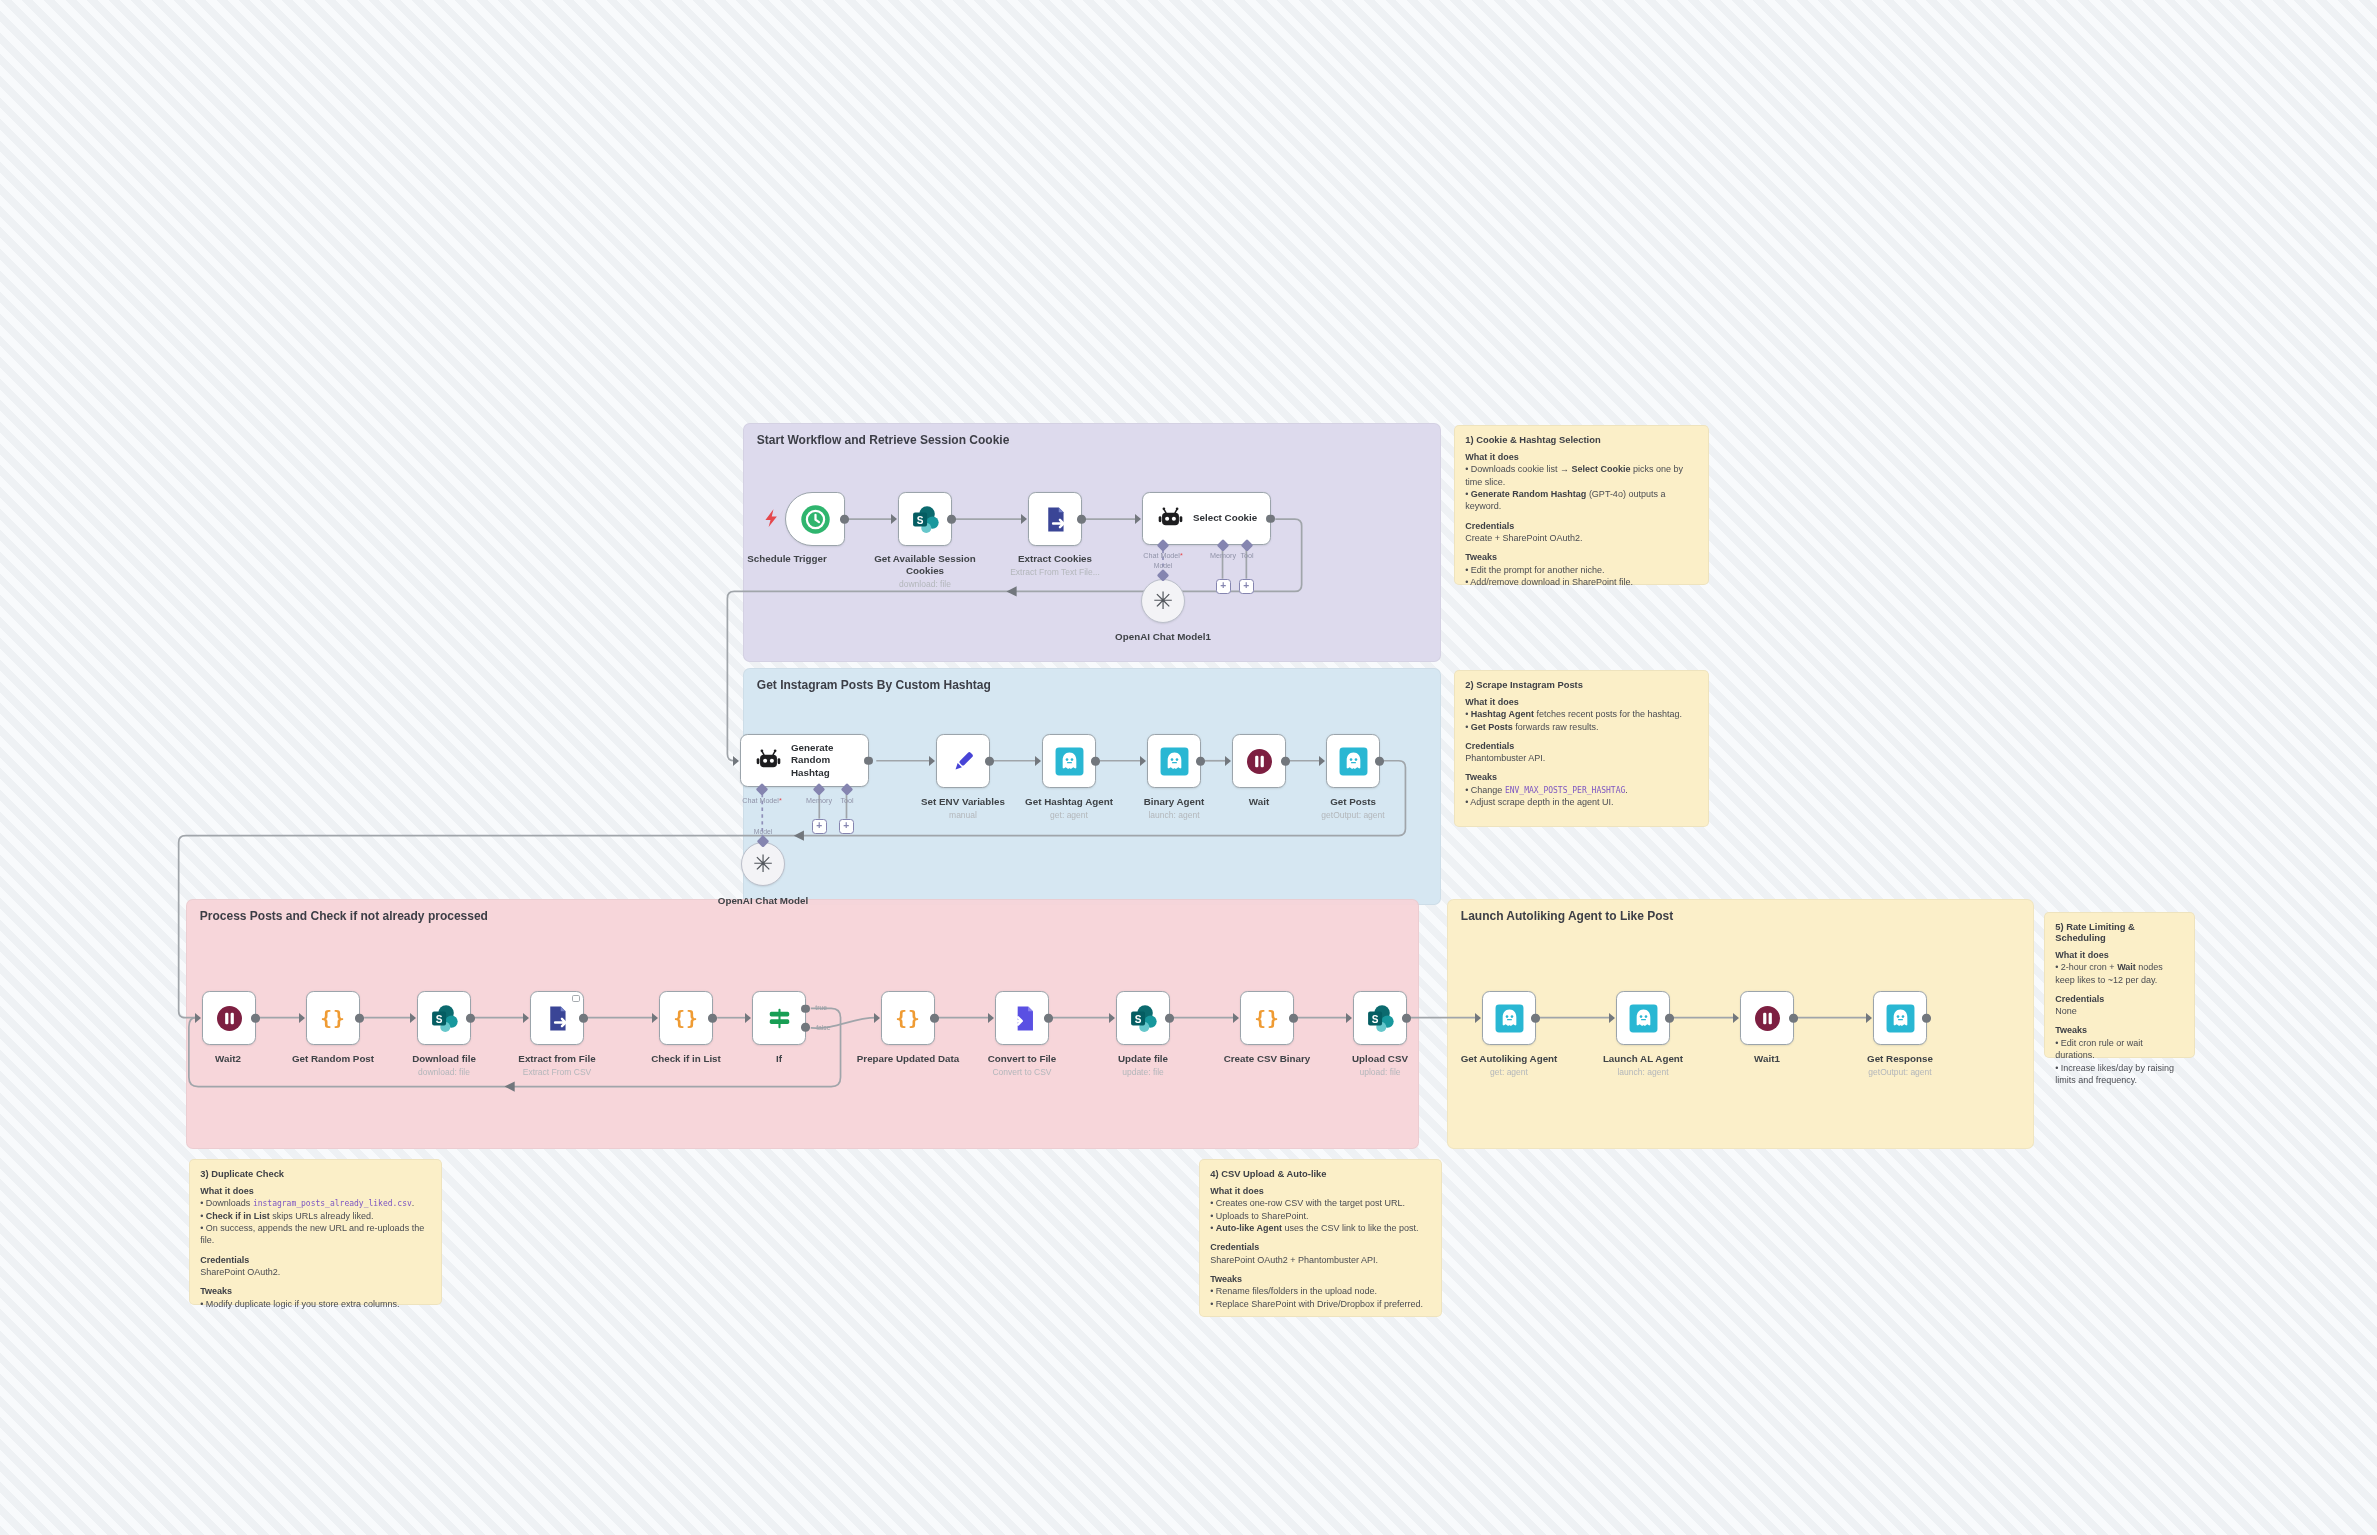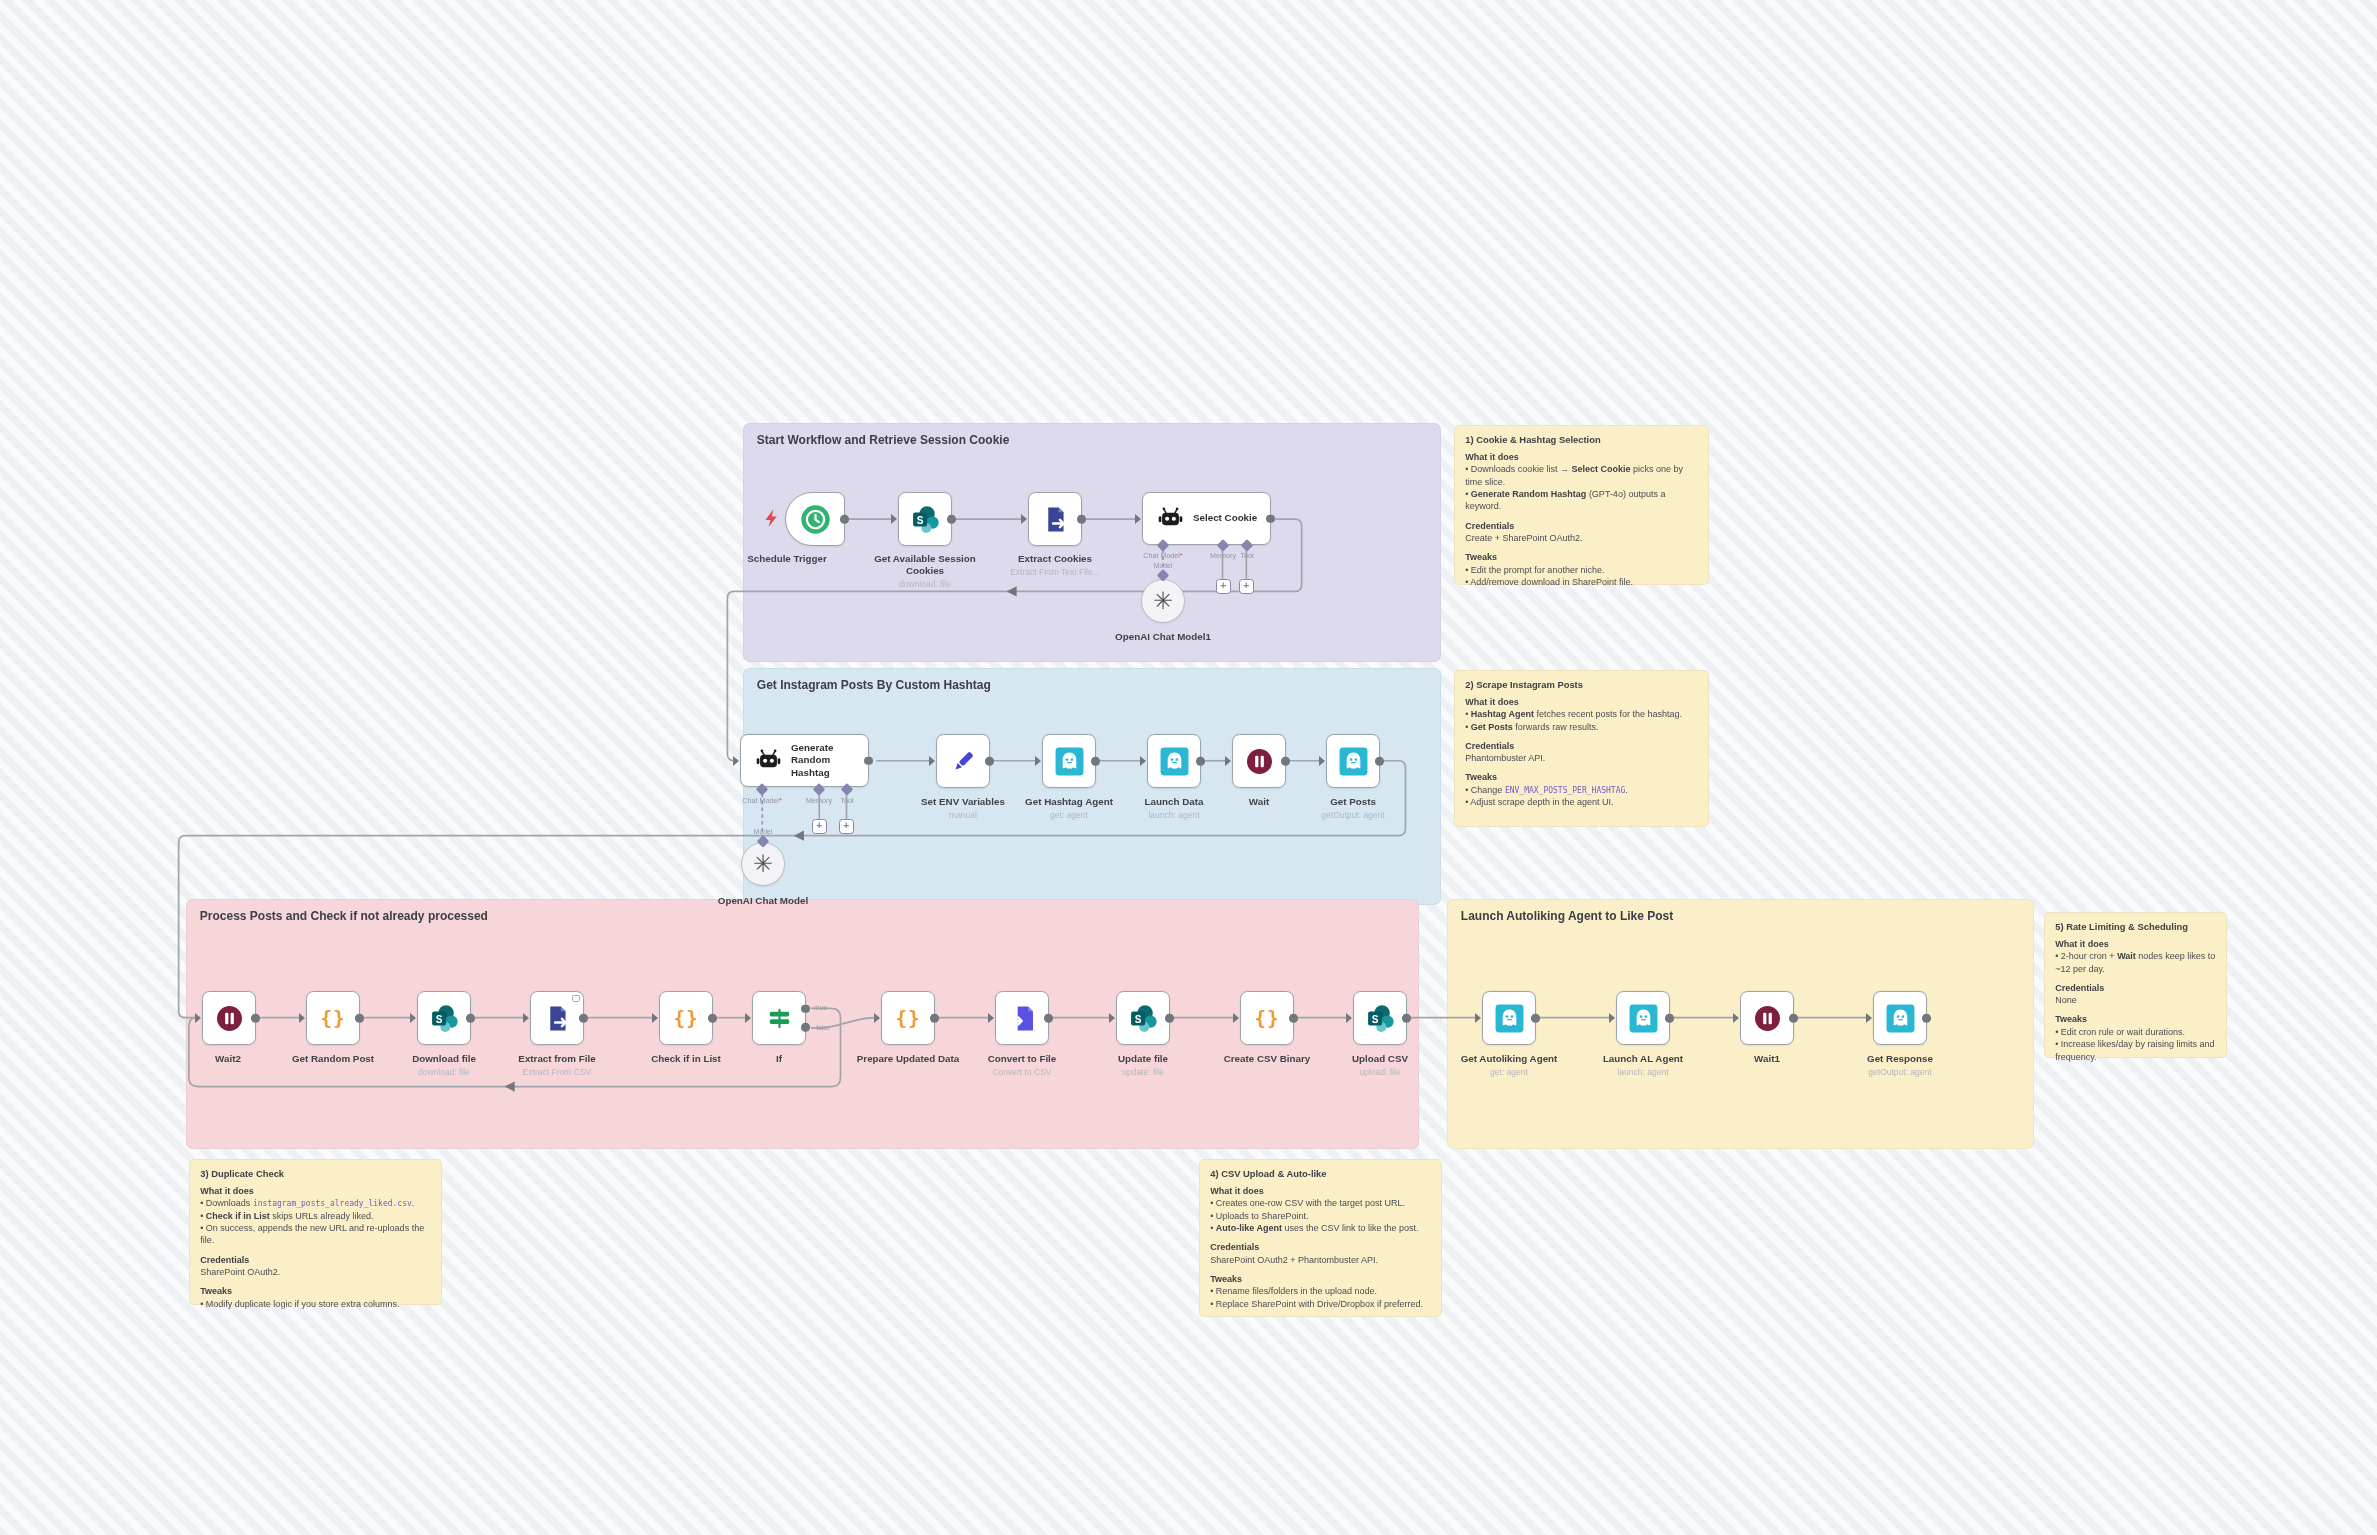--- a/index.html
+++ b/index.html
@@ -22,21 +22,21 @@
   .note .ntitle{font-size:9.4px;font-weight:700;margin-bottom:6px;color:#3e4046;}
   .note .line{font-size:9px;line-height:1.38;}
   .note .line.h{font-weight:700;color:#3e4046;}
   .note .line.sp{height:6.8px;}
   .note .code{font-family:"DejaVu Sans Mono",monospace;color:#7d56c2;font-size:8px;}
   .note b{color:#3e4046;}
   .note-1{left:1454px;top:425px;width:255px;height:160px;}
   .note-2{left:1454px;top:670px;width:255px;height:157px;}
   .note-3{left:189px;top:1159px;width:253px;height:146px;}
   .note-4{left:1199px;top:1159px;width:243px;height:158px;}
-  .note-5{left:2044px;top:912px;width:183px;height:146px;}
+  .note-5{left:2044px;top:912px;width:151px;height:146px;}
 
   #edges{position:absolute;inset:0;pointer-events:none;}
   .edge{fill:none;stroke:#a0a5aa;stroke-width:2;}
   .edge.dashed{stroke:#8f8fb8;stroke-dasharray:4 4;}
   .ahead{fill:#72777d;}
 
   .node{position:absolute;background:#fff;border:1.4px solid #9ba4ab;border-radius:7.7px;
         box-sizing:border-box;display:flex;align-items:center;justify-content:center;
         box-shadow:0 0.9px 1.7px rgba(60,64,67,.12);}
   .node.std{width:54px;height:54px;}
@@ -331,21 +331,21 @@
             <path d="M20 8.5c-5.6 0-8.8 4.4-8.8 9.8v9.5c0 1 1.1 1.5 1.9 1l2-1.4 2.2 1.6c.6.4 1.5.4 2.1 0l.6-.5.6.5c.6.4 1.5.4 2.1 0l2.2-1.6 2 1.4c.8.5 1.9 0 1.9-1v-9.5c0-5.4-3.2-9.8-8.8-9.8z" fill="#fff"></path>
             <circle cx="16.8" cy="17.5" r="1.7" fill="#29b7d3"></circle>
             <circle cx="23.2" cy="17.5" r="1.7" fill="#29b7d3"></circle>
             <path d="M17.5 21.5h5" stroke="#29b7d3" stroke-width="1.4" stroke-linecap="round"></path>
           </svg>
         </div>
         <div class="in-port"></div>
         <div class="out-port"></div>
       </div>
       <div class="nlabel" style="left: 1174px; top: 796px; position: absolute;">
-        <div class="nl1">Launch Data</div>
+        <div class="nl1">Binary Agent</div>
         <div class="nl2">launch: agent</div>
       </div>
       <div class="node std" style="left: 1232px; top: 734px; position: absolute;">
         <div class="icon">
           <svg width="29" height="29" viewBox="0 0 36 36">
             <circle cx="18" cy="18" r="15.5" fill="#7d1f41"></circle>
             <rect x="12.6" y="10.8" width="4" height="14.4" rx="1.6" fill="#fff"></rect>
             <rect x="19.4" y="10.8" width="4" height="14.4" rx="1.6" fill="#fff"></rect>
           </svg>
         </div>

